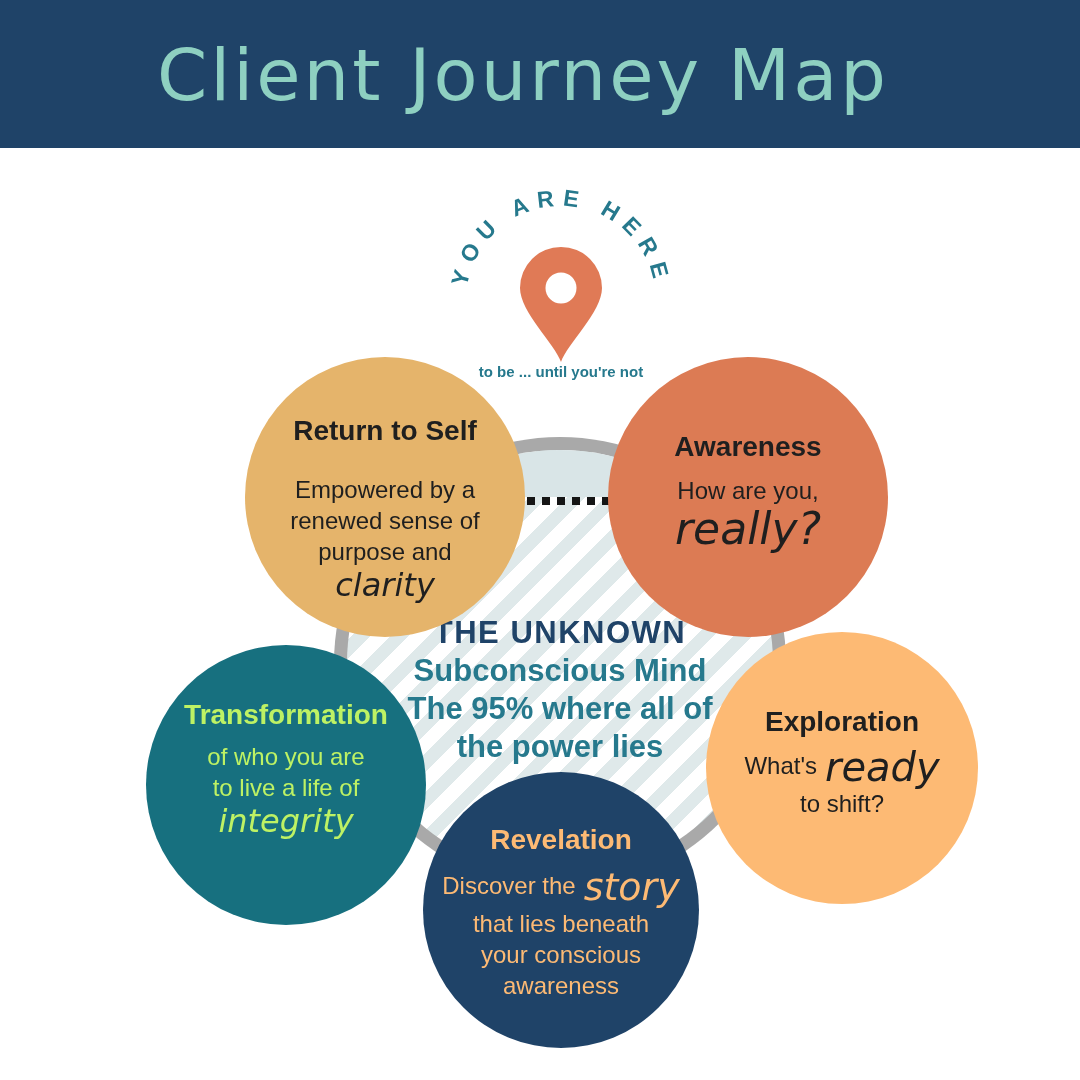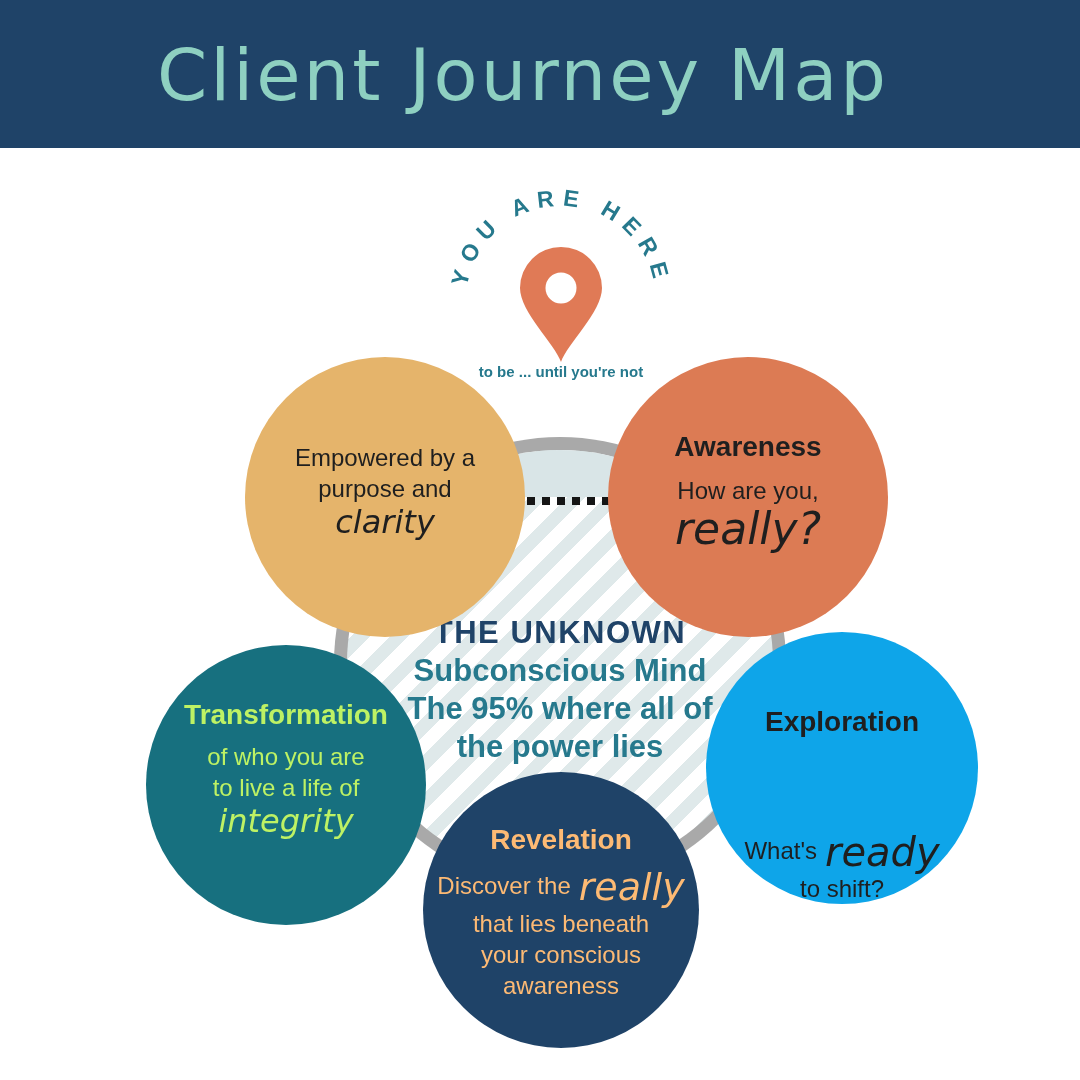--- a/index.html
+++ b/index.html
@@ -40,21 +40,21 @@
     align-items:center;text-align:center;box-sizing:border-box;
   }
   .petal-title{font-size:28px;font-weight:bold;line-height:32px;}
   .petal-body{font-size:24px;line-height:31px;font-weight:400;}
   .accent{
     font-family:"DejaVu Sans", sans-serif;font-style:italic;font-weight:400;line-height:1.05;
   }
   .petal-gold{left:245px;top:357px;width:280px;height:280px;background:#e5b46b;color:#1f1f1f;padding-top:58px;}
   .petal-orange{left:608px;top:357px;width:280px;height:280px;background:#dc7b54;color:#1f1f1f;padding-top:74px;}
   .petal-teal{left:146px;top:645px;width:280px;height:280px;background:#17707f;color:#bef264;padding-top:54px;}
-  .petal-mint{left:706px;top:632px;width:272px;height:272px;background:#0ea5e9;color:#1f1f1f;padding-top:74px;justify-content:space-between;}
+  .petal-mint{left:706px;top:632px;width:272px;height:272px;background:#fdba74;color:#1f1f1f;padding-top:74px;}
   .petal-navy{left:423px;top:772px;width:276px;height:276px;background:#1f4368;color:#fdba74;padding-top:52px;}
   .petal-gold .petal-body{margin-top:27px;}
   .petal-orange .petal-body{margin-top:12px;}
   .petal-teal .petal-body{margin-top:10px;}
   .petal-gold .accent,.petal-teal .accent{font-size:32px;margin-top:2px;}
   .petal-orange .accent{font-size:44px;margin-top:0px;}
   .inline-accent{font-size:40px;vertical-align:-7px;margin-left:8px;}
   .petal-navy .inline-accent{font-size:38px;vertical-align:-6px;}
   .petal-mint .petal-body{margin-top:8px;}
   .petal-navy .petal-body{margin-top:12px;}
@@ -85,22 +85,24 @@
     <div class="surface-line"></div>
     <div class="center-text">
       <div class="ct-title">THE UNKNOWN</div>
       <div class="ct-line">Subconscious Mind</div>
       <div class="ct-line">The 95% where all of</div>
       <div class="ct-line">the power lies</div>
     </div>
   </div>
 
   <div class="petal petal-gold">
+    <div class="petal-title">Return to Self</div>
     <div class="petal-body">
       <div>Empowered by a</div>
+      <div>renewed sense of</div>
       <div>purpose and</div>
     </div>
     <div class="accent">clarity</div>
   </div>
 
   <div class="petal petal-orange">
     <div class="petal-title">Awareness</div>
     <div class="petal-body">
       <div>How are you,</div>
     </div>
@@ -123,21 +125,21 @@
         <span>What's</span><span class="accent inline-accent">ready</span>
       </div>
       <div>to shift?</div>
     </div>
   </div>
 
   <div class="petal petal-navy">
     <div class="petal-title">Revelation</div>
     <div class="petal-body">
       <div>
-        <span>Discover the</span><span class="accent inline-accent">really</span>
+        <span>Discover the</span><span class="accent inline-accent">story</span>
       </div>
       <div>that lies beneath</div>
       <div>your conscious</div>
       <div>awareness</div>
     </div>
   </div>
 
   <svg class="arc-svg" width="242" height="150" viewBox="0 0 242 150">
     <defs>
       <path id="arcPath" d="M 26,133 A 95,95 0 0 1 216,133" fill="none"></path>

